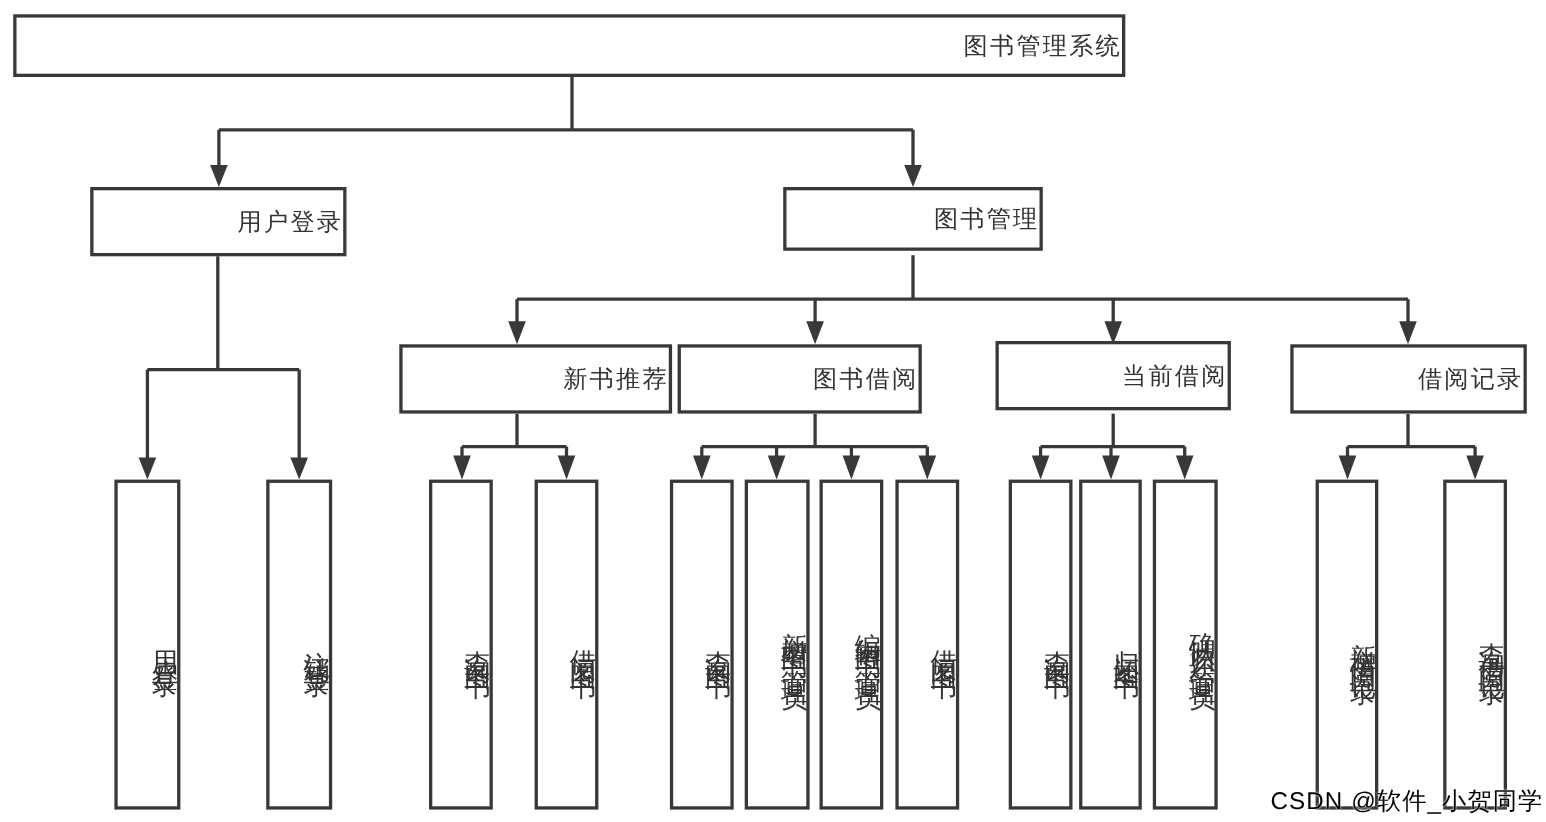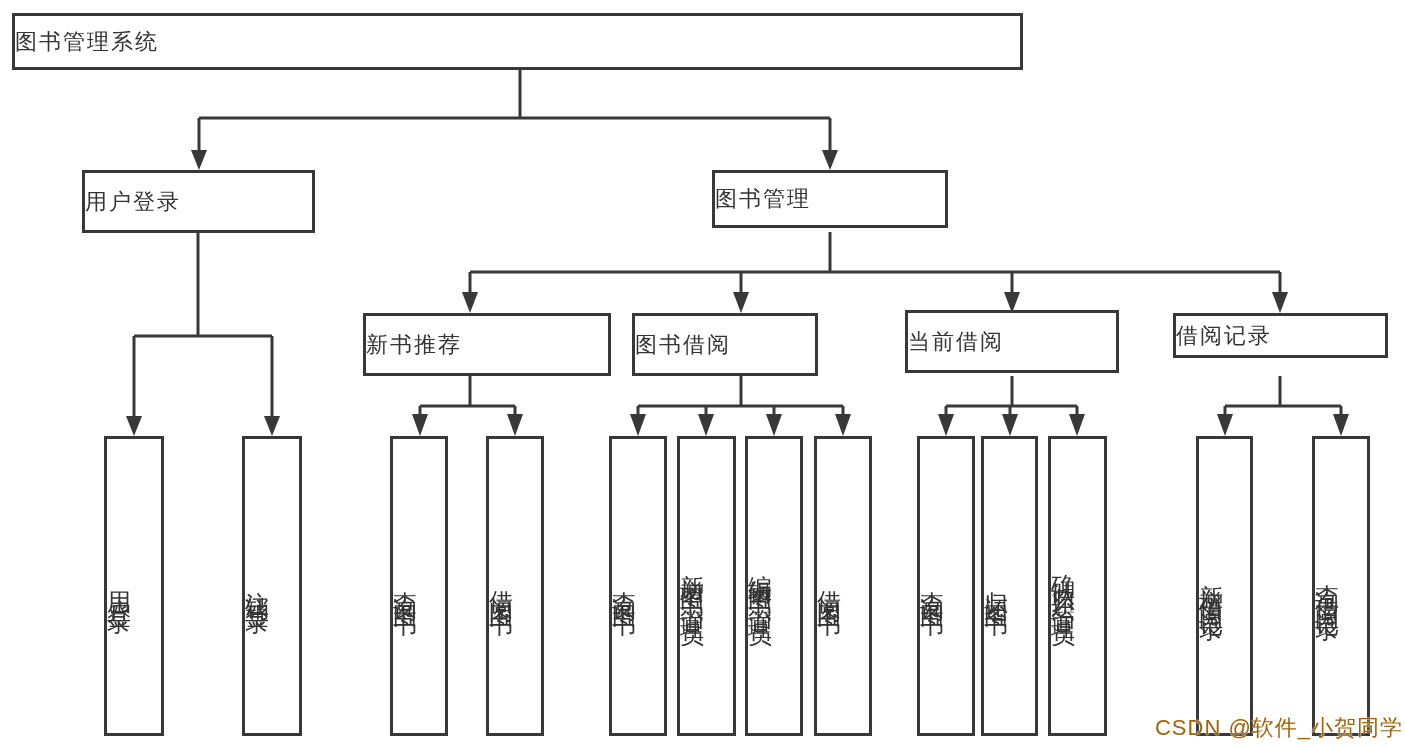--- a/index.html
+++ b/index.html
@@ -11,21 +11,21 @@
     overflow:hidden;
   }
   #connector-layer{position:absolute;left:0;top:0;z-index:1;}
   .node{
     position:absolute;
     box-sizing:border-box;
     background:#ffffff;
     border:3px solid #383838;
     display:flex;
     align-items:center;
-    justify-content:flex-start;
+    justify-content:flex-end;
     z-index:2;
     color:#333333;
   }
   .node.h span{
     font-size:22px;
     letter-spacing:2px;
     white-space:nowrap;
   }
   .node.v span{
     writing-mode:vertical-rl;
@@ -33,21 +33,21 @@
     font-size:24px;
     letter-spacing:7px;
     line-height:1;
   }
   #watermark{
     position:absolute;
     right:2px;
     bottom:4px;
     z-index:3;
     font-size:22px;
-    color:#a16207;
+    color:#000000;
     text-shadow:0 0 2px #ffffff, 0 0 1px #ffffff;
     letter-spacing:1px;
     white-space:nowrap;
     margin-top:16px;
   }
   svg .edge{stroke:#383838;stroke-width:3;fill:none;}
   svg .head{fill:#383838;stroke:none;}
 </style>
 </head>
 <body>
@@ -137,27 +137,27 @@
   <div class="node h" style="left:82px;top:170px;width:233px;height:63px">
     <span>用户登录</span>
   </div>
   <div class="node h" style="left:712px;top:170px;width:236px;height:58px">
     <span>图书管理</span>
   </div>
 
   <div class="node h" style="left:363px;top:313px;width:248px;height:63px">
     <span>新书推荐</span>
   </div>
-  <div class="node h" style="left:632px;top:313px;width:186px;height:63px">
+  <div class="node h" style="left:616px;top:313px;width:222px;height:63px">
     <span>图书借阅</span>
   </div>
   <div class="node h" style="left:905px;top:310px;width:214px;height:63px">
     <span>当前借阅</span>
   </div>
-  <div class="node h" style="left:1173px;top:313px;width:215px;height:45px">
+  <div class="node h" style="left:1173px;top:313px;width:215px;height:63px">
     <span>借阅记录</span>
   </div>
 
   <div class="node v" style="left:104px;top:436px;width:60px;height:300px">
     <span>用户登录</span>
   </div>
   <div class="node v" style="left:242px;top:436px;width:60px;height:300px">
     <span>注销登录</span>
   </div>
 

